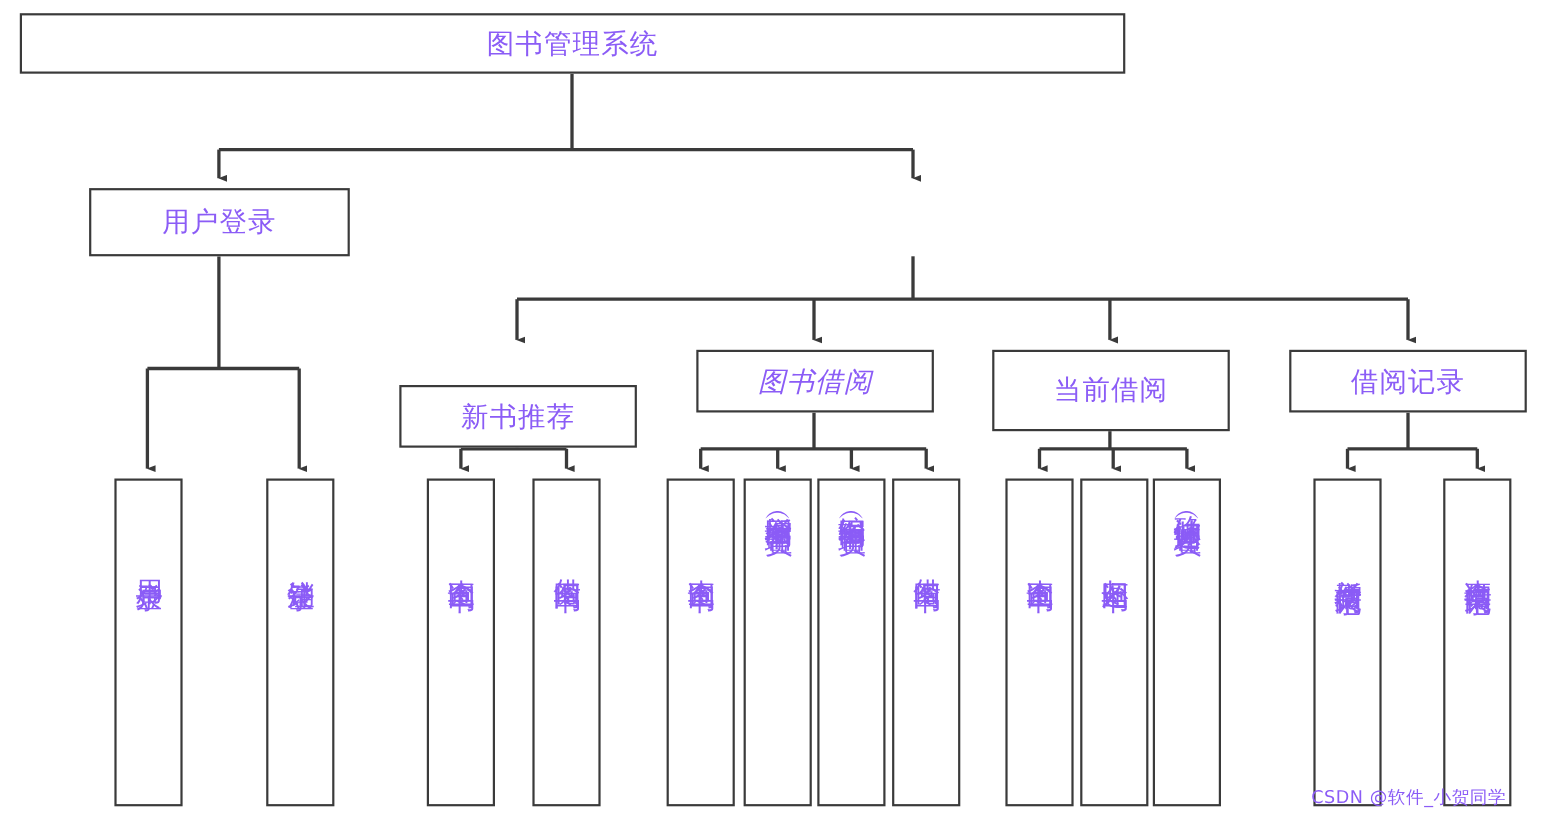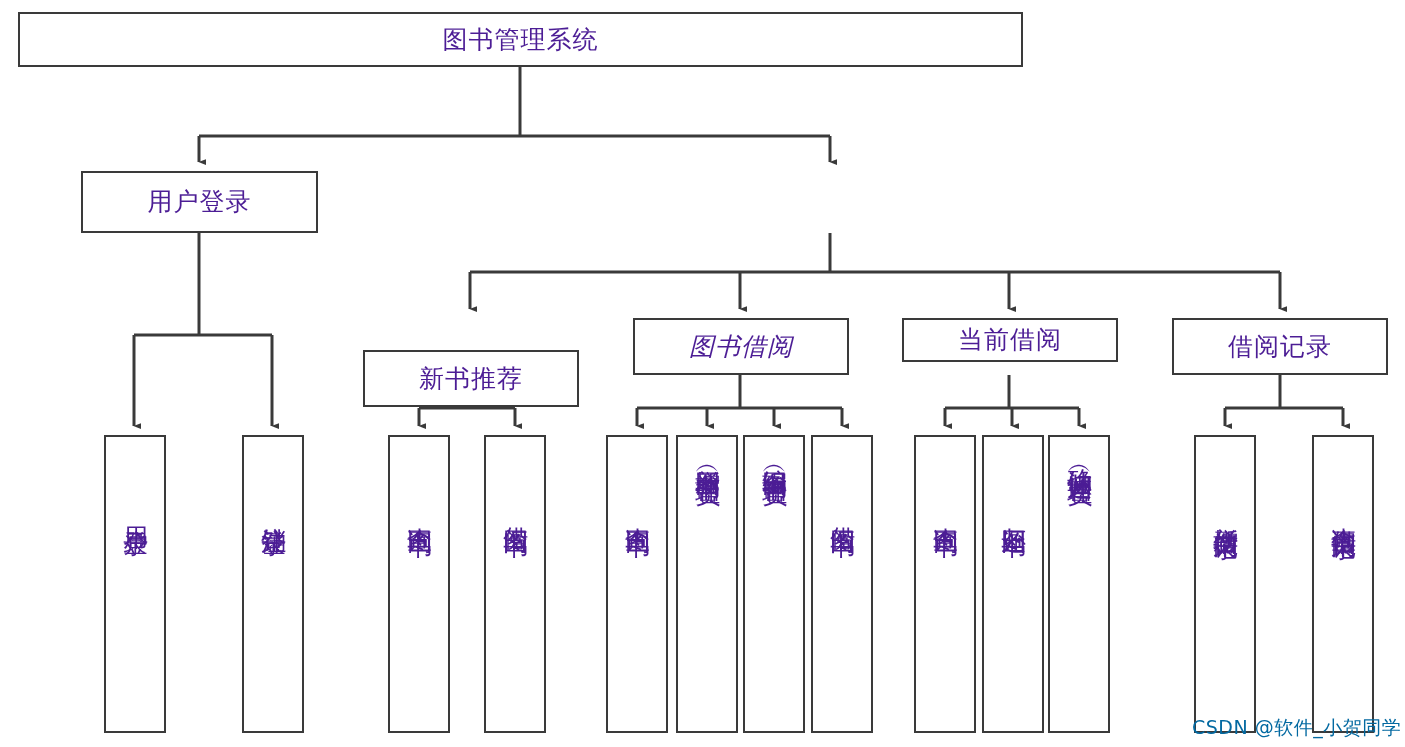--- a/index.html
+++ b/index.html
@@ -23,21 +23,21 @@
     top: 0;
     width: 1405px;
     height: 747px;
     pointer-events: none;
   }
   .node {
     position: absolute;
     box-sizing: border-box;
     border: 2.5px solid #3a3a3a;
     background: #ffffff;
-    color: #4c1d95;
+    color: #8b5cf6;
     display: flex;
     align-items: center;
     justify-content: center;
     text-align: left;
   }
   .node.horiz {
     font-size: 25px;
     letter-spacing: 1px;
     line-height: 1.2;
   }
@@ -48,22 +48,22 @@
     line-height: 1.05;
     letter-spacing: 2px;
     align-items: center;
     justify-content: flex-start;
     padding-top: 34px;
   }
   .node.vert.pad-small { padding-top: 12px; }
   .node.vert.pad-mid   { padding-top: 70px; }
   .watermark {
     position: absolute;
-    font-size: 19px;
-    color: #0369a1;
+    font-size: 16px;
+    color: #8b5cf6;
     white-space: nowrap;
     letter-spacing: 0.5px;
   }
 </style>
 </head>
 <body>
 
 <div id="canvas">
 
   <svg id="edges" viewBox="0 0 1405 747" xmlns="http://www.w3.org/2000/svg">
@@ -116,21 +116,21 @@
       <path d="M1343,408 L1343,426" marker-end="url(#arrowhead)"></path>
     </g>
   </svg>
 
   <div class="node horiz" style="left:18px; top:12px; width:1005px; height:55px;">图书管理系统</div>
 
   <div class="node horiz" style="left:81px; top:171px; width:237px; height:62px;">用户登录</div>
 
   <div class="node horiz" style="left:363px; top:318px; width:216px; height:57px;margin-top:32px;">新书推荐</div>
   <div class="node horiz" style="left:633px; top:318px; width:216px; height:57px;font-style:italic;">图书借阅</div>
-  <div class="node horiz" style="left:902px; top:318px; width:216px; height:44px;">当前借阅</div>
+  <div class="node horiz" style="left:902px; top:318px; width:216px; height:74px;">当前借阅</div>
   <div class="node horiz" style="left:1172px; top:318px; width:216px; height:57px;">借阅记录</div>
 
   <div class="node vert pad-mid" style="left:104px; top:435px; width:62px; height:298px;">用户登录</div>
   <div class="node vert pad-mid" style="left:242px; top:435px; width:62px; height:298px;">注销登录</div>
 
   <div class="node vert pad-mid" style="left:388px; top:435px; width:62px; height:298px;">查询图书</div>
   <div class="node vert pad-mid" style="left:484px; top:435px; width:62px; height:298px;">借阅图书</div>
 
   <div class="node vert pad-mid" style="left:606px; top:435px; width:62px; height:298px;">查询图书</div>
   <div class="node vert pad-small" style="left:676px; top:435px; width:62px; height:298px;">新增图书（管理员）</div>

